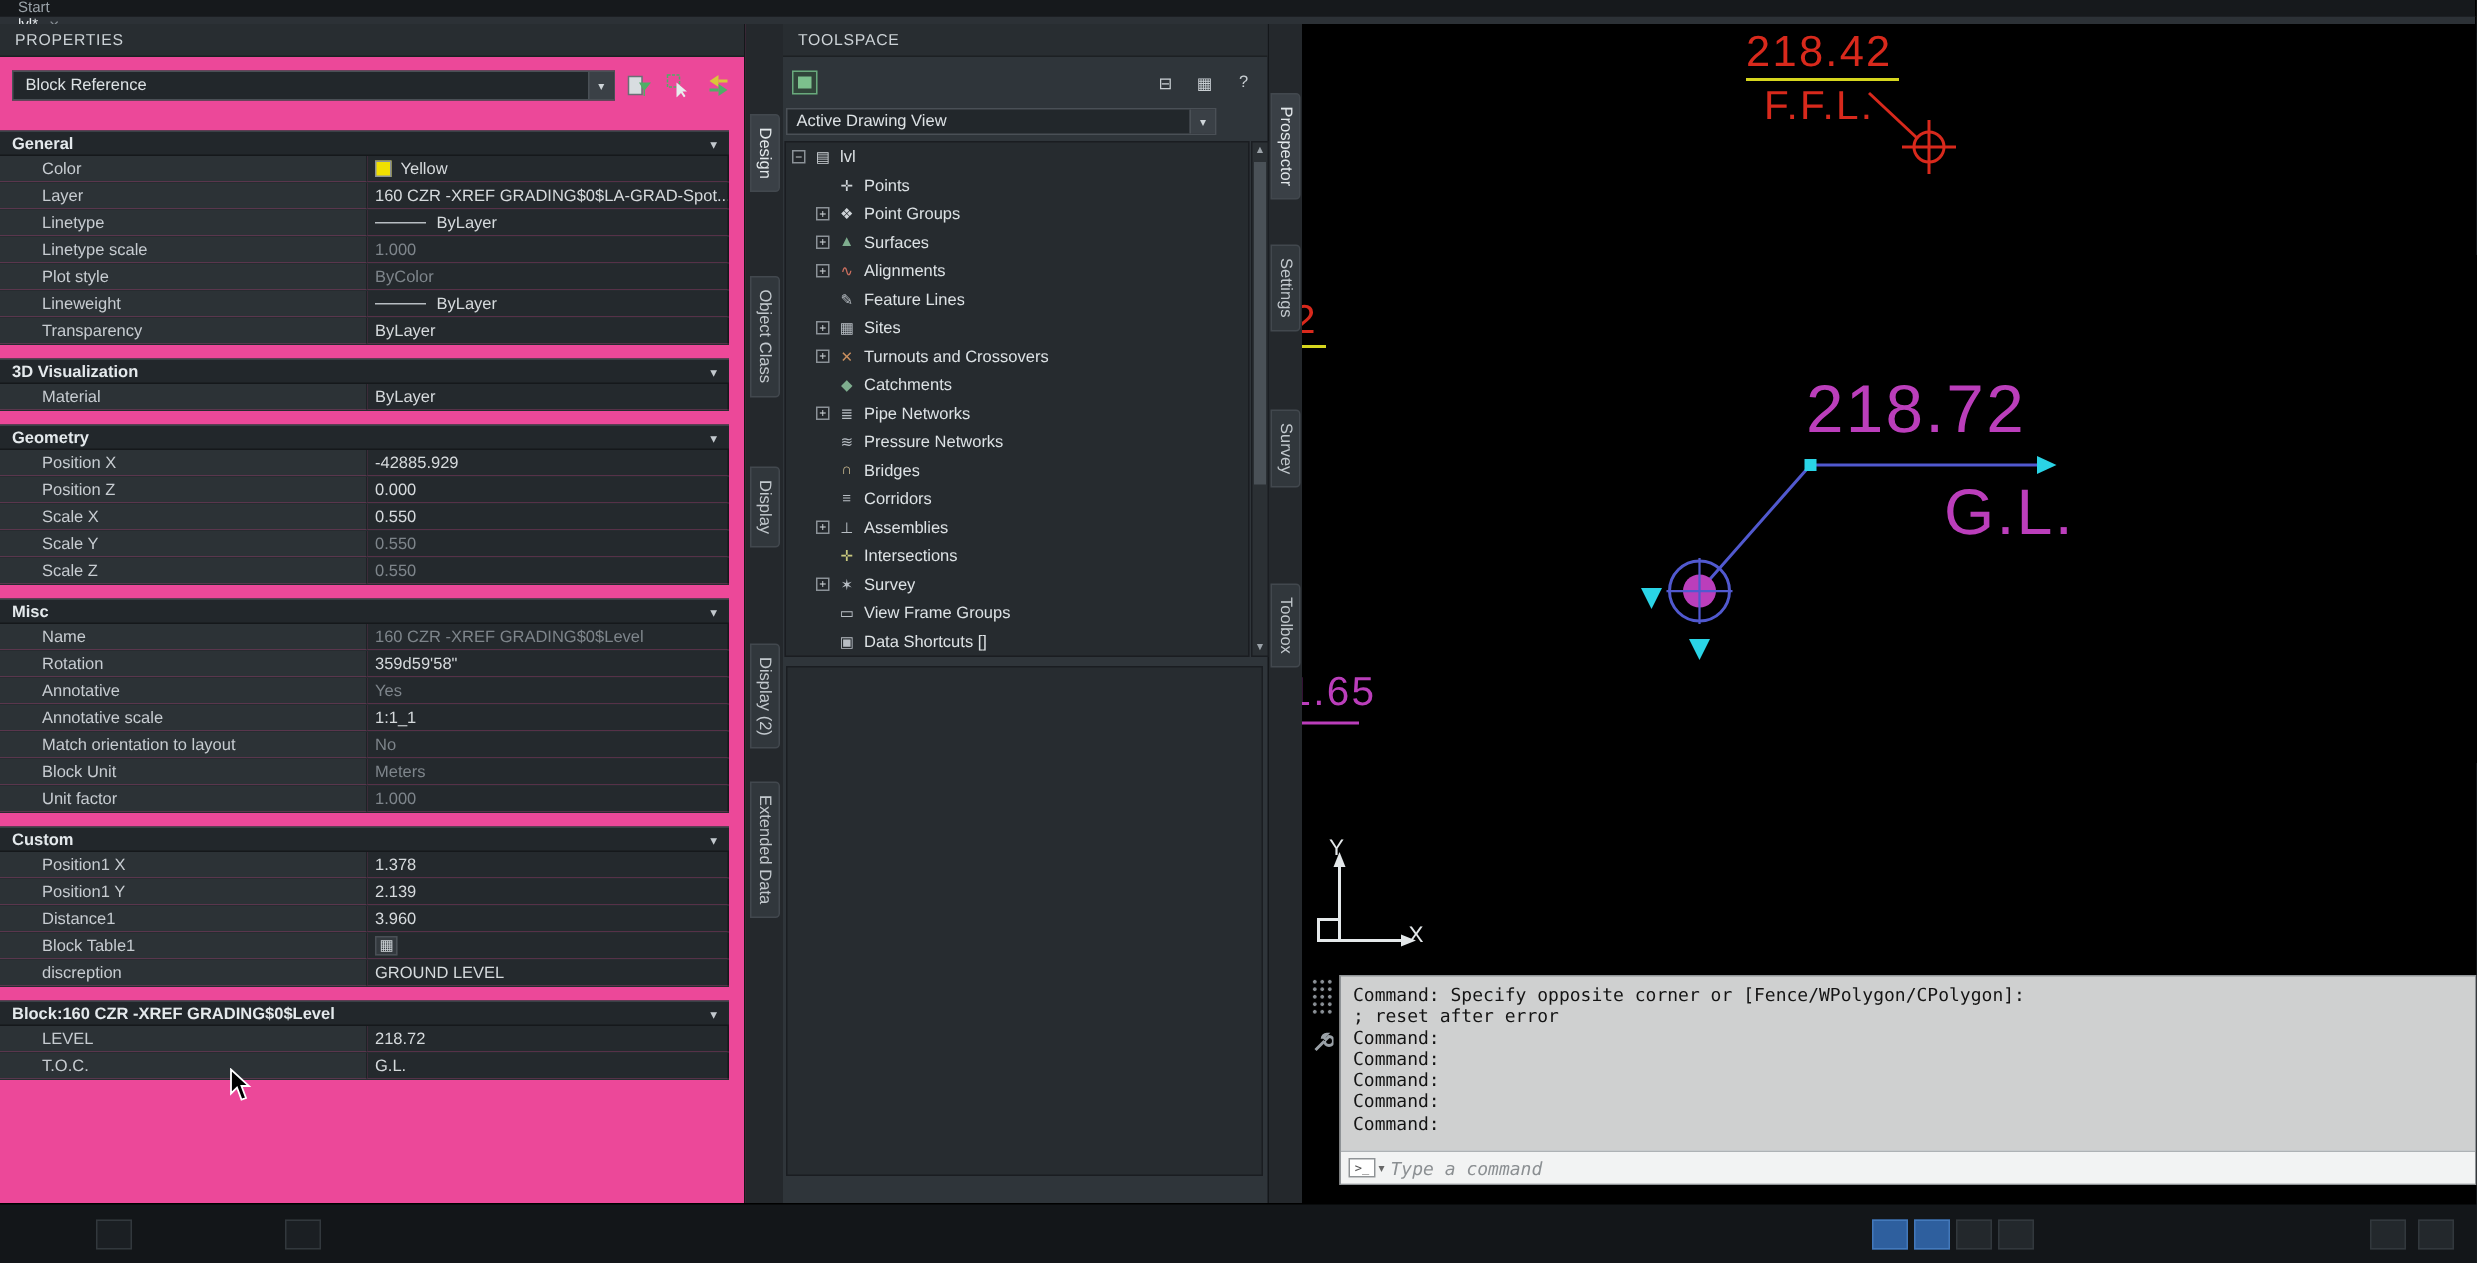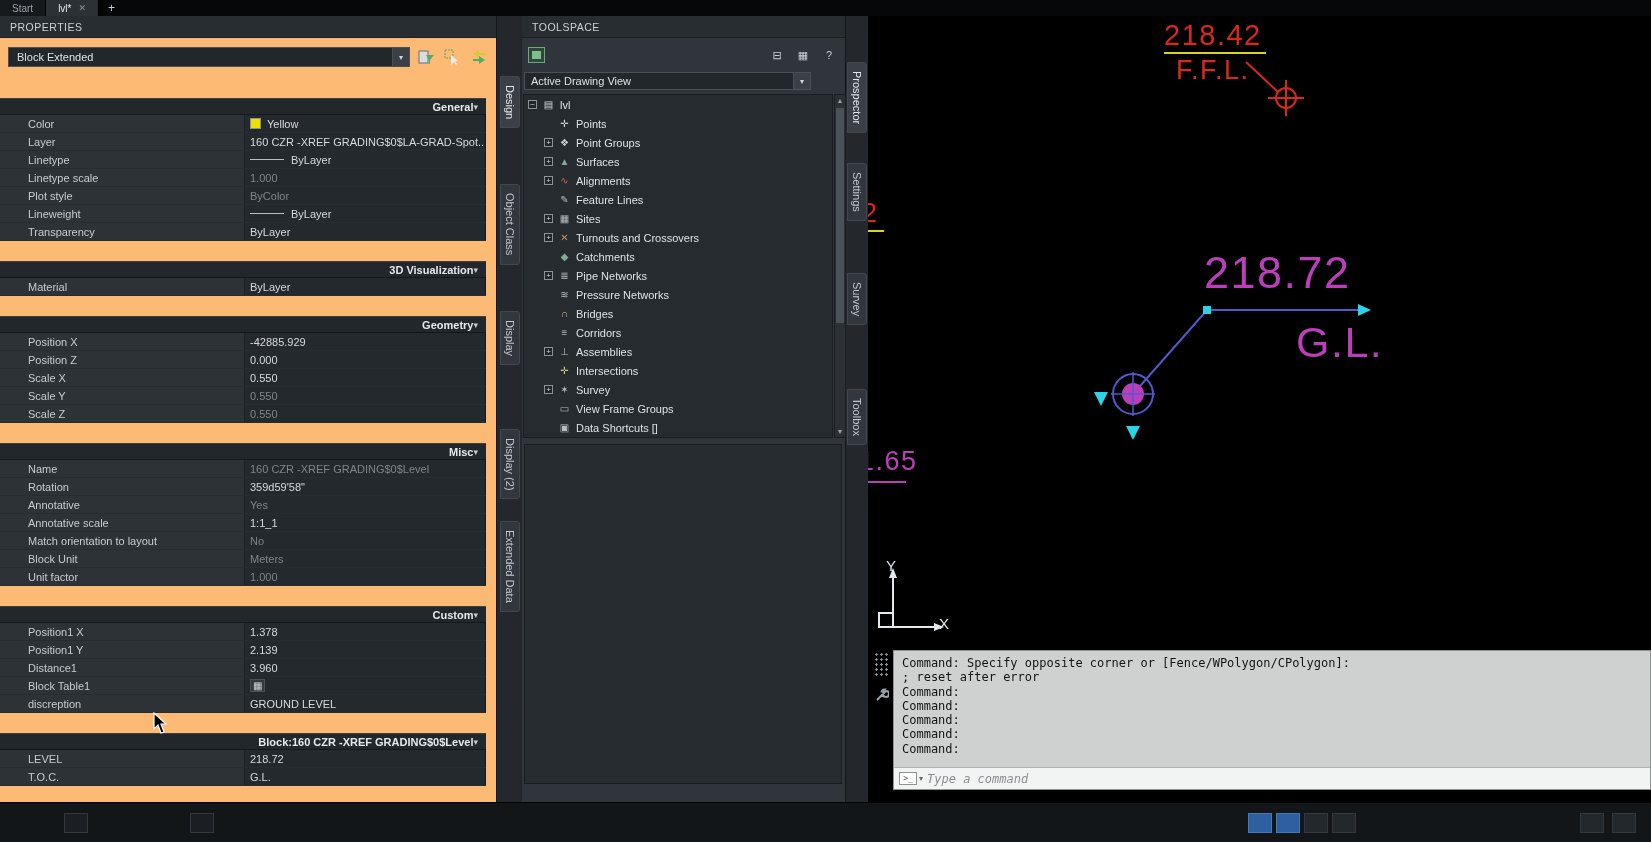--- a/index.html
+++ b/index.html
@@ -1,35 +1,35 @@
 <!DOCTYPE html>
 <html><head>
 <meta charset="utf-8">
 <style>
   *{margin:0;padding:0;box-sizing:border-box;}
   body{background:#101316;font-family:"Liberation Sans",sans-serif;}
   .app{position:relative;width:1651px;height:842px;overflow:hidden;background:#1d2124;}
 
   
-  .tabbar{position:absolute;left:0;top:0;width:100%;height:16px;background:#050607;display:flex;align-items:stretch;}
+  .tabbar{position:absolute;left:0;top:0;width:100%;height:16px;background:#050607;display:flex;align-items:stretch;flex-direction:column;}
   .filetab{display:flex;align-items:center;gap:7px;padding:0 12px;font-size:10px;color:#9aa2a8;background:#16191c;border-right:1px solid #000;}
   .filetab.active{background:#2c3136;color:#e6eaed;}
   .tclose{font-size:9px;color:#8b9298;cursor:default;}
   .tplus{display:flex;align-items:center;padding:0 9px;color:#c8ced2;font-size:12px;}
 
   
-  .properties{position:absolute;left:0;top:16px;width:497px;height:786px;background:#fdba74;border-right:1px solid #14171a;}
+  .properties{position:absolute;left:0;top:16px;width:497px;height:786px;background:#ec4899;border-right:1px solid #14171a;}
   .ptitle{height:22px;display:flex;align-items:center;padding-left:10px;font-size:10.5px;letter-spacing:.5px;color:#ccd2d6;background:#282d31;border-bottom:1px solid #1c2023;}
   .ptoolbar{display:flex;align-items:center;gap:5px;padding:9px 6px 6px 8px;}
   .pselect{width:408px;height:20px;background:#22272b;border:1px solid #4a5056;color:#dde2e5;font-size:11px;display:flex;align-items:center;justify-content:space-between;padding-left:8px;}
   .selarrow{width:17px;height:100%;background:#3a4046;color:#cfd5d9;font-size:8px;display:flex;align-items:center;justify-content:center;border-left:1px solid #4a5056;}
   .tbtn{width:22px;height:20px;display:flex;align-items:center;justify-content:center;background:transparent;border:1px solid transparent;}
   .tbtn svg{display:block;}
   .pbody{position:absolute;left:0;top:62px;right:10px;font-size:11px;}
-  .sec-header{height:17px;margin-top:20px;background:#22272b;color:#e4e9ec;font-weight:bold;display:flex;align-items:center;justify-content:flex-end;padding:0 8px;border-top:1px solid #3b4147;border-bottom:1px solid #15181b;}
+  .sec-header{height:17px;margin-top:9px;background:#22272b;color:#e4e9ec;font-weight:bold;display:flex;align-items:center;justify-content:space-between;padding:0 8px;border-top:1px solid #3b4147;border-bottom:1px solid #15181b;}
   .sec-arrow{font-size:9px;color:#c3c9ce;font-weight:normal;}
   .prow{height:18px;display:flex;border-bottom:1px solid #272c30;}
   .plabel{width:245px;padding-left:28px;display:flex;align-items:center;color:#c7ccd1;background:#2c3236;border-right:1px solid #1e2226;white-space:nowrap;overflow:hidden;}
   .pvalue{flex:1;display:flex;align-items:center;padding-left:5px;color:#d6dadd;background:#24292d;border-right:1px solid #15181b;white-space:nowrap;overflow:hidden;}
   .pvalue.muted .vtext{color:#7e858b;}
   .swatch{width:11px;height:11px;border:1px solid #8b9298;margin-right:6px;flex:none;}
   .linesample{width:34px;height:0;border-top:1px solid #b7bdc2;margin-right:7px;flex:none;}
   .cellicon{color:#cfd5d9;font-size:10px;margin-right:4px;background:#33393e;border:1px solid #4a5056;line-height:11px;padding:0 2px;}
 
   
@@ -126,21 +126,21 @@
     </div>
     <div class="tplus">+</div>
   </div>
 
   <div class="properties">
     <div class="ptitle">
       <span>PROPERTIES</span>
     </div>
     <div class="ptoolbar">
       <div class="pselect">
-        <span>Block Extended</span>
+        <span>Block Reference</span>
         <span class="selarrow">▾</span>
       </div>
       <div class="tbtn">
         <svg width="16" height="16">
             <rect x="1" y="2" width="9" height="12" fill="#d8dde0" stroke="#6a7076"></rect>
             <polygon points="8,6 16,6 12,11 12,15 11,15 11,11" fill="#4fae66"></polygon>
           </svg>
       </div>
       <div class="tbtn">
         <svg width="16" height="16">

